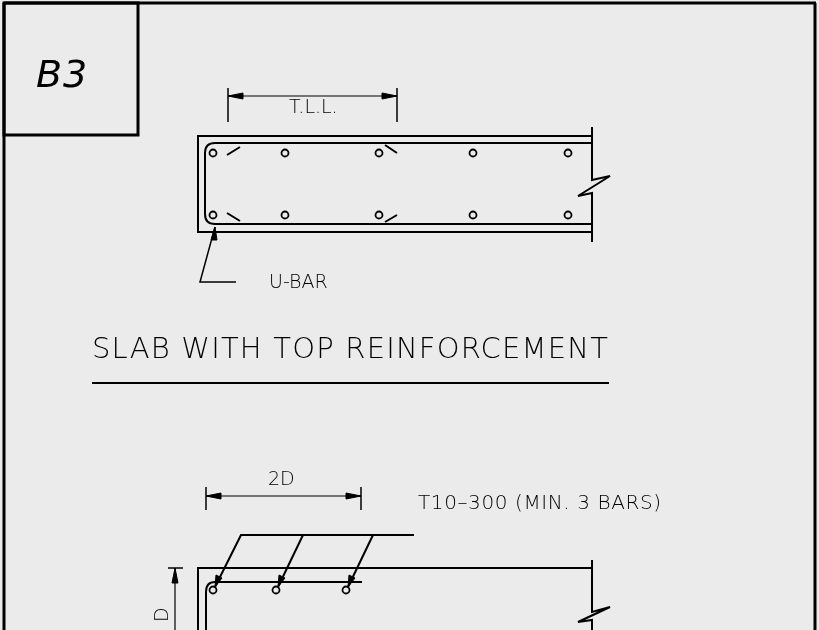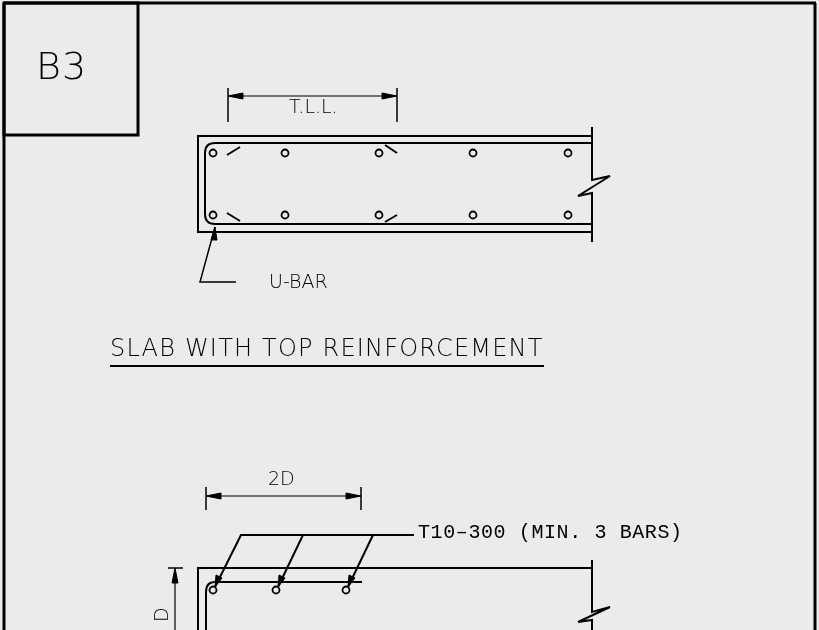--- a/index.html
+++ b/index.html
@@ -1,21 +1,21 @@
 <!DOCTYPE html>
 <html><head>
   <meta charset="utf-8">
   <style>
     html, body { margin: 0; padding: 0; }
     body { width: 819px; height: 630px; background: #ebebeb; overflow: hidden; position: relative; font-family: "Liberation Sans", "DejaVu Sans", sans-serif; }
     #sheet { position: absolute; left: 0; top: 0; width: 819px; height: 630px; }
     .lbl { position: absolute; color: #000; white-space: nowrap; font-family: "DejaVu Sans", "Liberation Sans", sans-serif; font-weight: 300; }
-    .tag { font-size: 38px; left: 36px; top: 44px; letter-spacing: 1px; }
+    .tag { font-size: 38px; left: 36px; top: 52px; letter-spacing: 1px; font-style: italic; }
     .dim { font-size: 19px; }
-    .title { font-size: 24px; letter-spacing: 1.2px; left: 110px; top: 332px; border-bottom: 2.5px solid #000; line-height: 32px; padding-bottom: 1px; }
+    .title { font-size: 29px; letter-spacing: 1.2px; left: 92px; top: 332px; border-bottom: 2.5px solid #000; line-height: 32px; padding-bottom: 18px; }
     .note { font-size: 20px; letter-spacing: 0.6px; }
     .vert { transform: rotate(-90deg); transform-origin: left top; }
   </style>
 </head>
 <body>
 
 <svg id="sheet" viewBox="0 0 819 630" xmlns="http://www.w3.org/2000/svg">
 
   <g stroke="#000" fill="none">
     <line x1="4" y1="3" x2="816" y2="3" stroke-width="3"></line>
@@ -94,14 +94,14 @@
     <polygon points="278,587 279,575 285,578" fill="#000"></polygon>
     <polygon points="348,587 349,575 355,578" fill="#000"></polygon>
   </g>
 </svg>
 
 <div class="lbl tag">B3</div>
 <div class="lbl dim" style="left:289px; top:71px;margin-top:24px;">T.L.L.</div>
 <div class="lbl dim" style="left:237px; top:270px;margin-left:32px;">U-BAR</div>
 <div class="lbl title">SLAB WITH TOP REINFORCEMENT</div>
 <div class="lbl dim" style="left:268px; top:467px;">2D</div>
-<div class="lbl note" style="left:418px; top:521px;font-family:Liberation Mono, monospace;">T10–300 (MIN. 3 BARS)</div>
+<div class="lbl note" style="left:418px; top:490px;">T10–300 (MIN. 3 BARS)</div>
 <div class="lbl dim vert" style="left:150px; top:622px;">D</div>
 
 </body></html>

